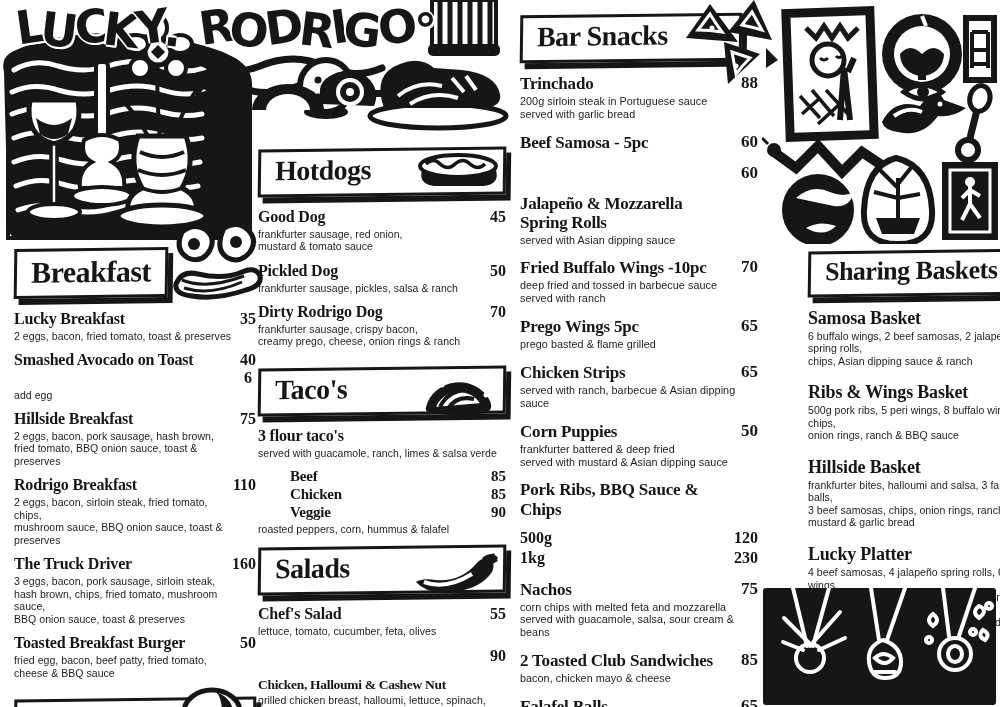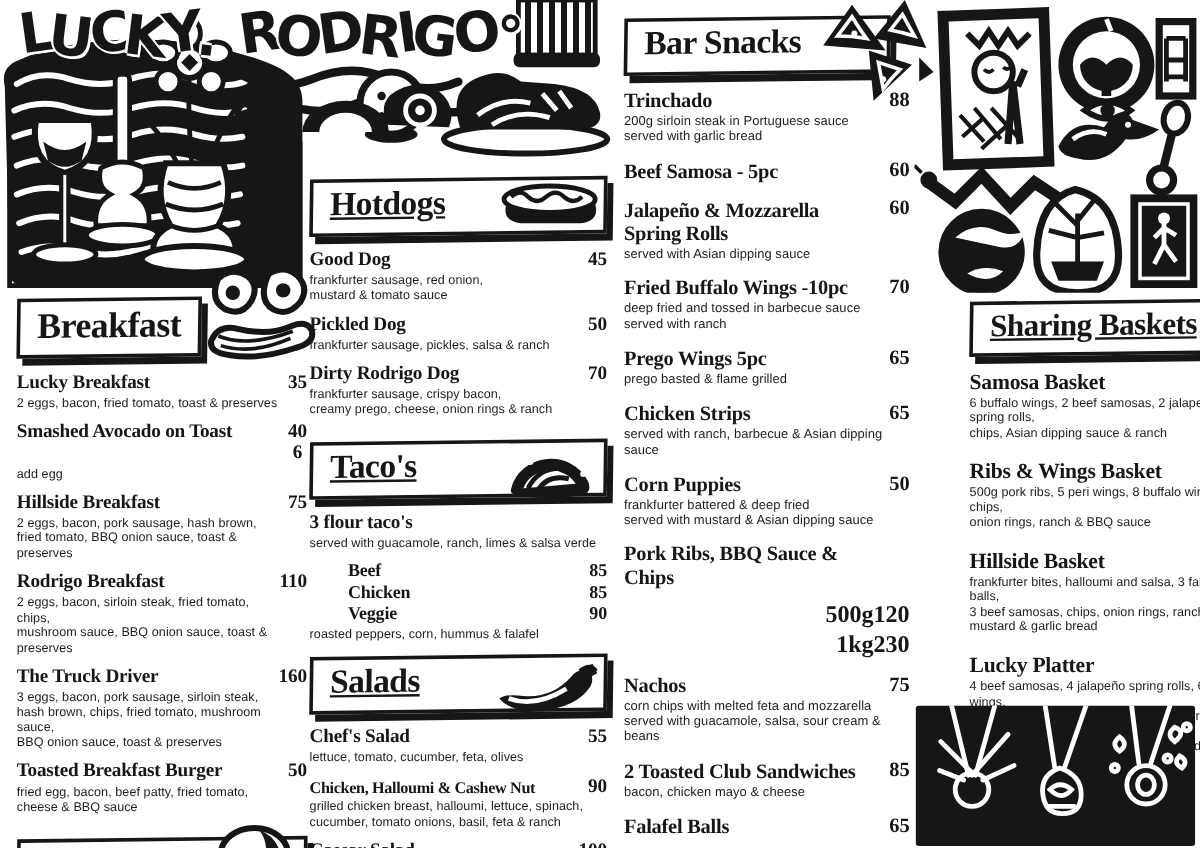--- a/index.html
+++ b/index.html
@@ -5,21 +5,21 @@
   html,body{margin:0;padding:0;}
   body{
     width:1000px;height:707px;position:relative;overflow:hidden;
     background:#ffffff;color:#161616;
     font-family:"Liberation Serif", serif;
   }
   svg{display:block}
   .abs{position:absolute}
 
   
-  .sec-header{position:relative;margin-bottom:12px;text-decoration:underline;}
+  .sec-header{position:relative;margin-bottom:12px;}
   .sec-box{
     border:3px solid #161616;background:#fff;
     box-shadow:5px 6px 0 #161616;
     padding:4px 14px 7px 14px;
     font-family:"Liberation Serif", serif;
     font-weight:bold;font-size:28px;letter-spacing:-0.5px;
     transform:rotate(-0.7deg) skewX(-1.5deg);
     display:block;line-height:1.1;
   }
   .sec-box.inline{display:inline-block;}
@@ -35,25 +35,25 @@
   .iprice{
     font-family:"Liberation Serif", serif;font-weight:bold;
     font-size:16px;line-height:1.1;text-align:center;white-space:pre-line;
   }
   .idesc{
     font-family:"Liberation Sans", sans-serif;
     font-size:10.5px;line-height:1.19;letter-spacing:0.05px;
     color:#1d1d1d;white-space:pre-line;margin-top:2px;max-width:97%;
   }
   .variants{margin-top:9px;}
-  .vrow{display:flex;justify-content:flex-end;
-    font-family:"Liberation Serif", serif;font-weight:bold;font-size:20px;line-height:1.25;}
+  .vrow{display:flex;justify-content:space-between;
+    font-family:"Liberation Serif", serif;font-weight:bold;font-size:16px;line-height:1.25;gap:24px;}
   .item.tight{margin-bottom:0;}
   .item.tight .iname,.item.tight .iprice{font-size:15px;line-height:1.18;margin-left:32px;}
-  .item.long .iname{font-size:13.5px;letter-spacing:-0.3px;padding-top:2px;}
+  .item.long .iname{font-size:13.5px;letter-spacing:-0.3px;padding-top:2px;margin-top:28px;}
 
   
   #col-left {position:absolute;left:14px;top:248px;width:242px;}
   #col-mid  {position:absolute;left:258px;top:148px;width:248px;}
   #col-bar  {position:absolute;left:520px;top:14px;width:238px;}
   #col-share{position:absolute;left:808px;top:250px;width:232px;}
 
   #col-bar .item{margin-bottom:12px;}
   #col-bar .iname,#col-bar .iprice{font-size:17px;}
   #col-bar .idesc{font-size:10.8px;}

